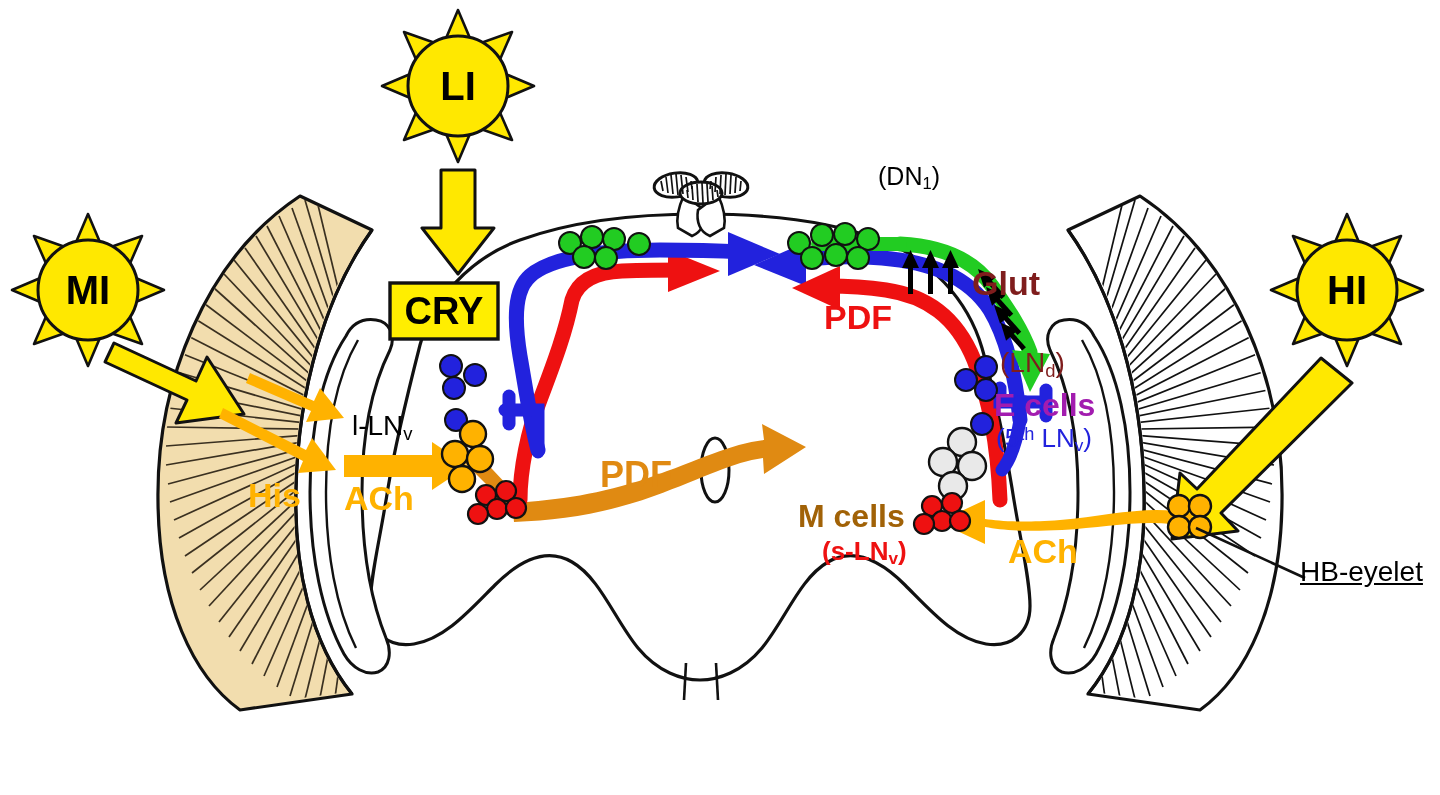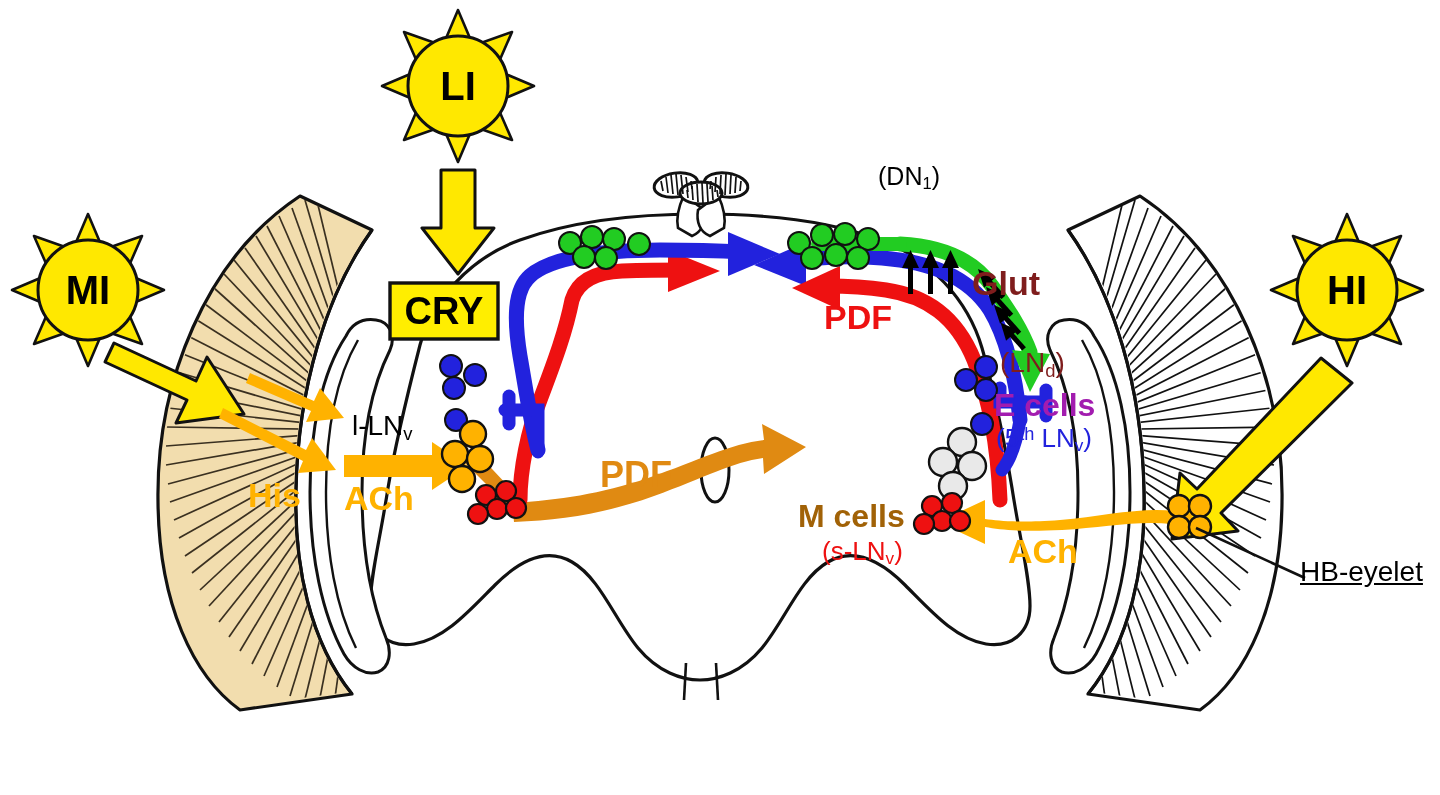--- a/index.html
+++ b/index.html
@@ -554,21 +554,21 @@
 </div>
 
 <div class="lbl" style="left:984px; top:425px; font-size:26px; color:#2222DD; font-weight:normal;margin-left:12px;">
   <span>(5</span><span class="sup">th</span><span> LN</span><span class="sub">v</span><span>)</span>
 </div>
 
 <div class="lbl" style="left:798px; top:500px; font-size:32px; color:#a16207;">
   <span>M cells</span>
 </div>
 
-<div class="lbl" style="left:822px; top:538px; font-size:26px; color:#EE1111; font-weight:normal;text-align:center;">
+<div class="lbl" style="left:822px; top:538px; font-size:26px; color:#EE1111; font-weight:bold;text-align:center;">
   <span>(s-LN</span><span class="sub">v</span><span>)</span>
 </div>
 
 <div class="lbl" style="left:1008px; top:534px; font-size:34px; color:#FFB200;">
   <span>ACh</span>
 </div>
 
 <div class="lbl" style="left:1300px; top:558px; font-size:28px; color:#000000; font-weight:normal;text-decoration:underline;">
   <span>HB-eyelet</span>
 </div>

